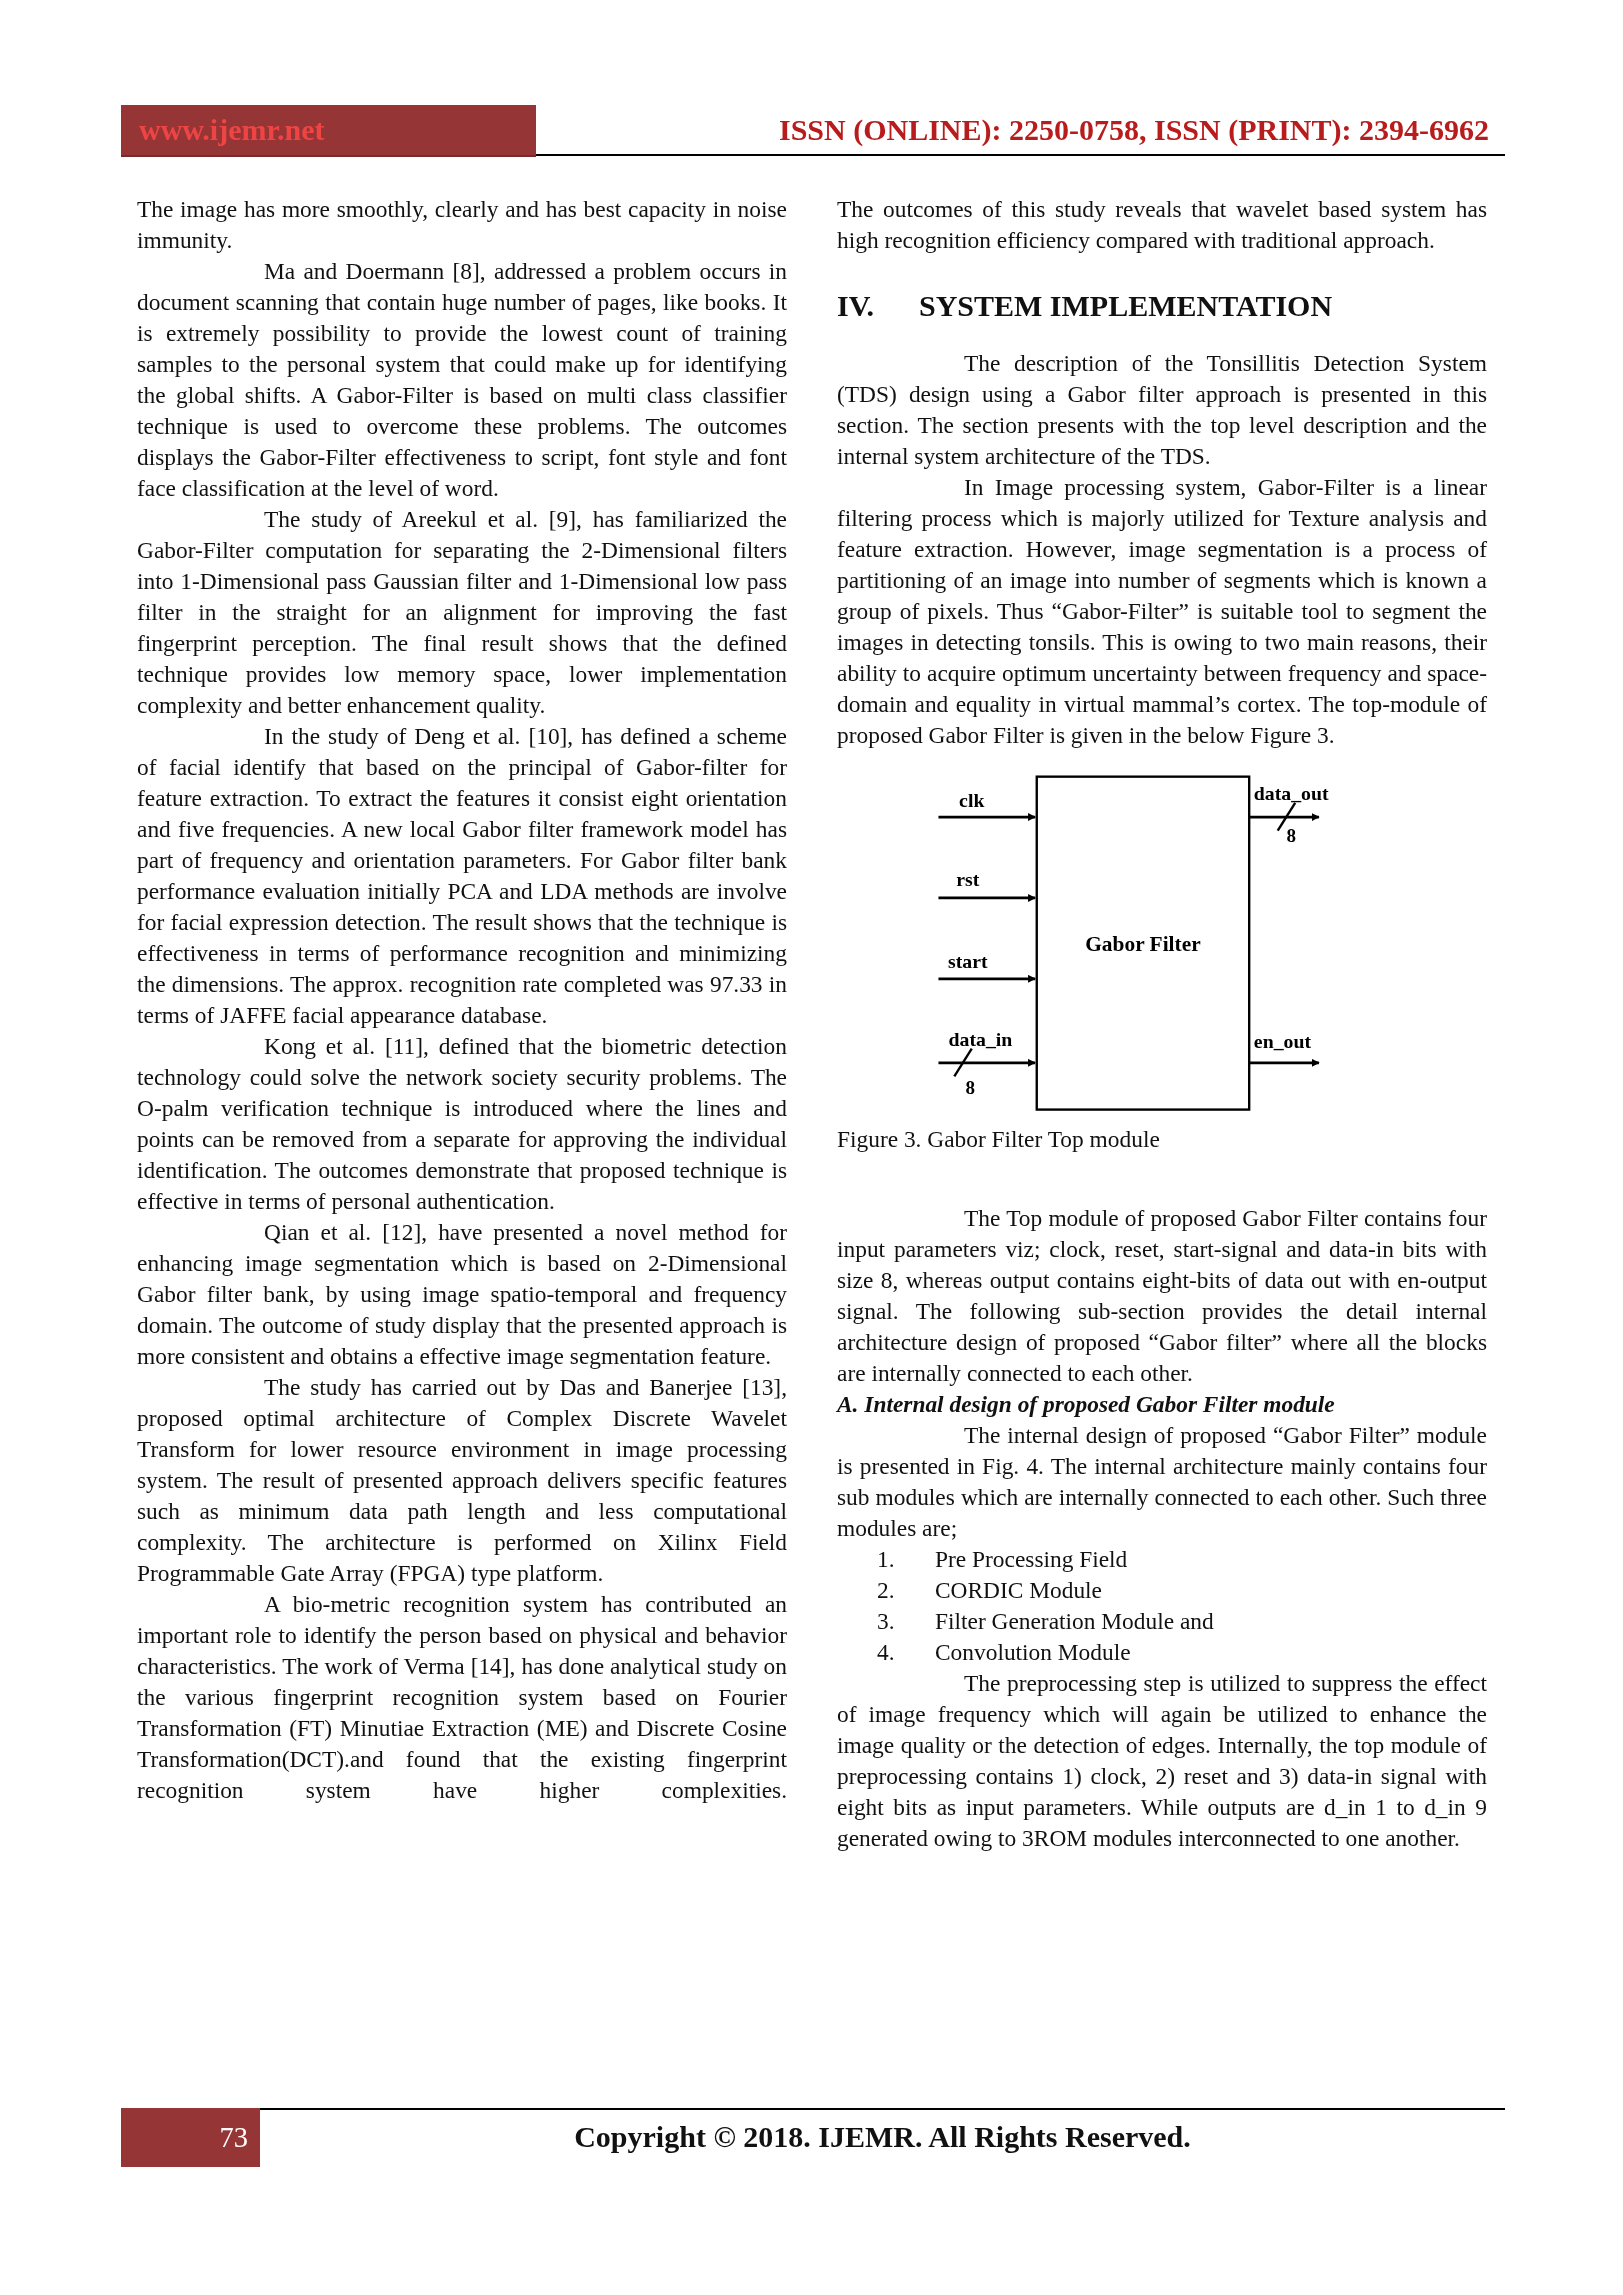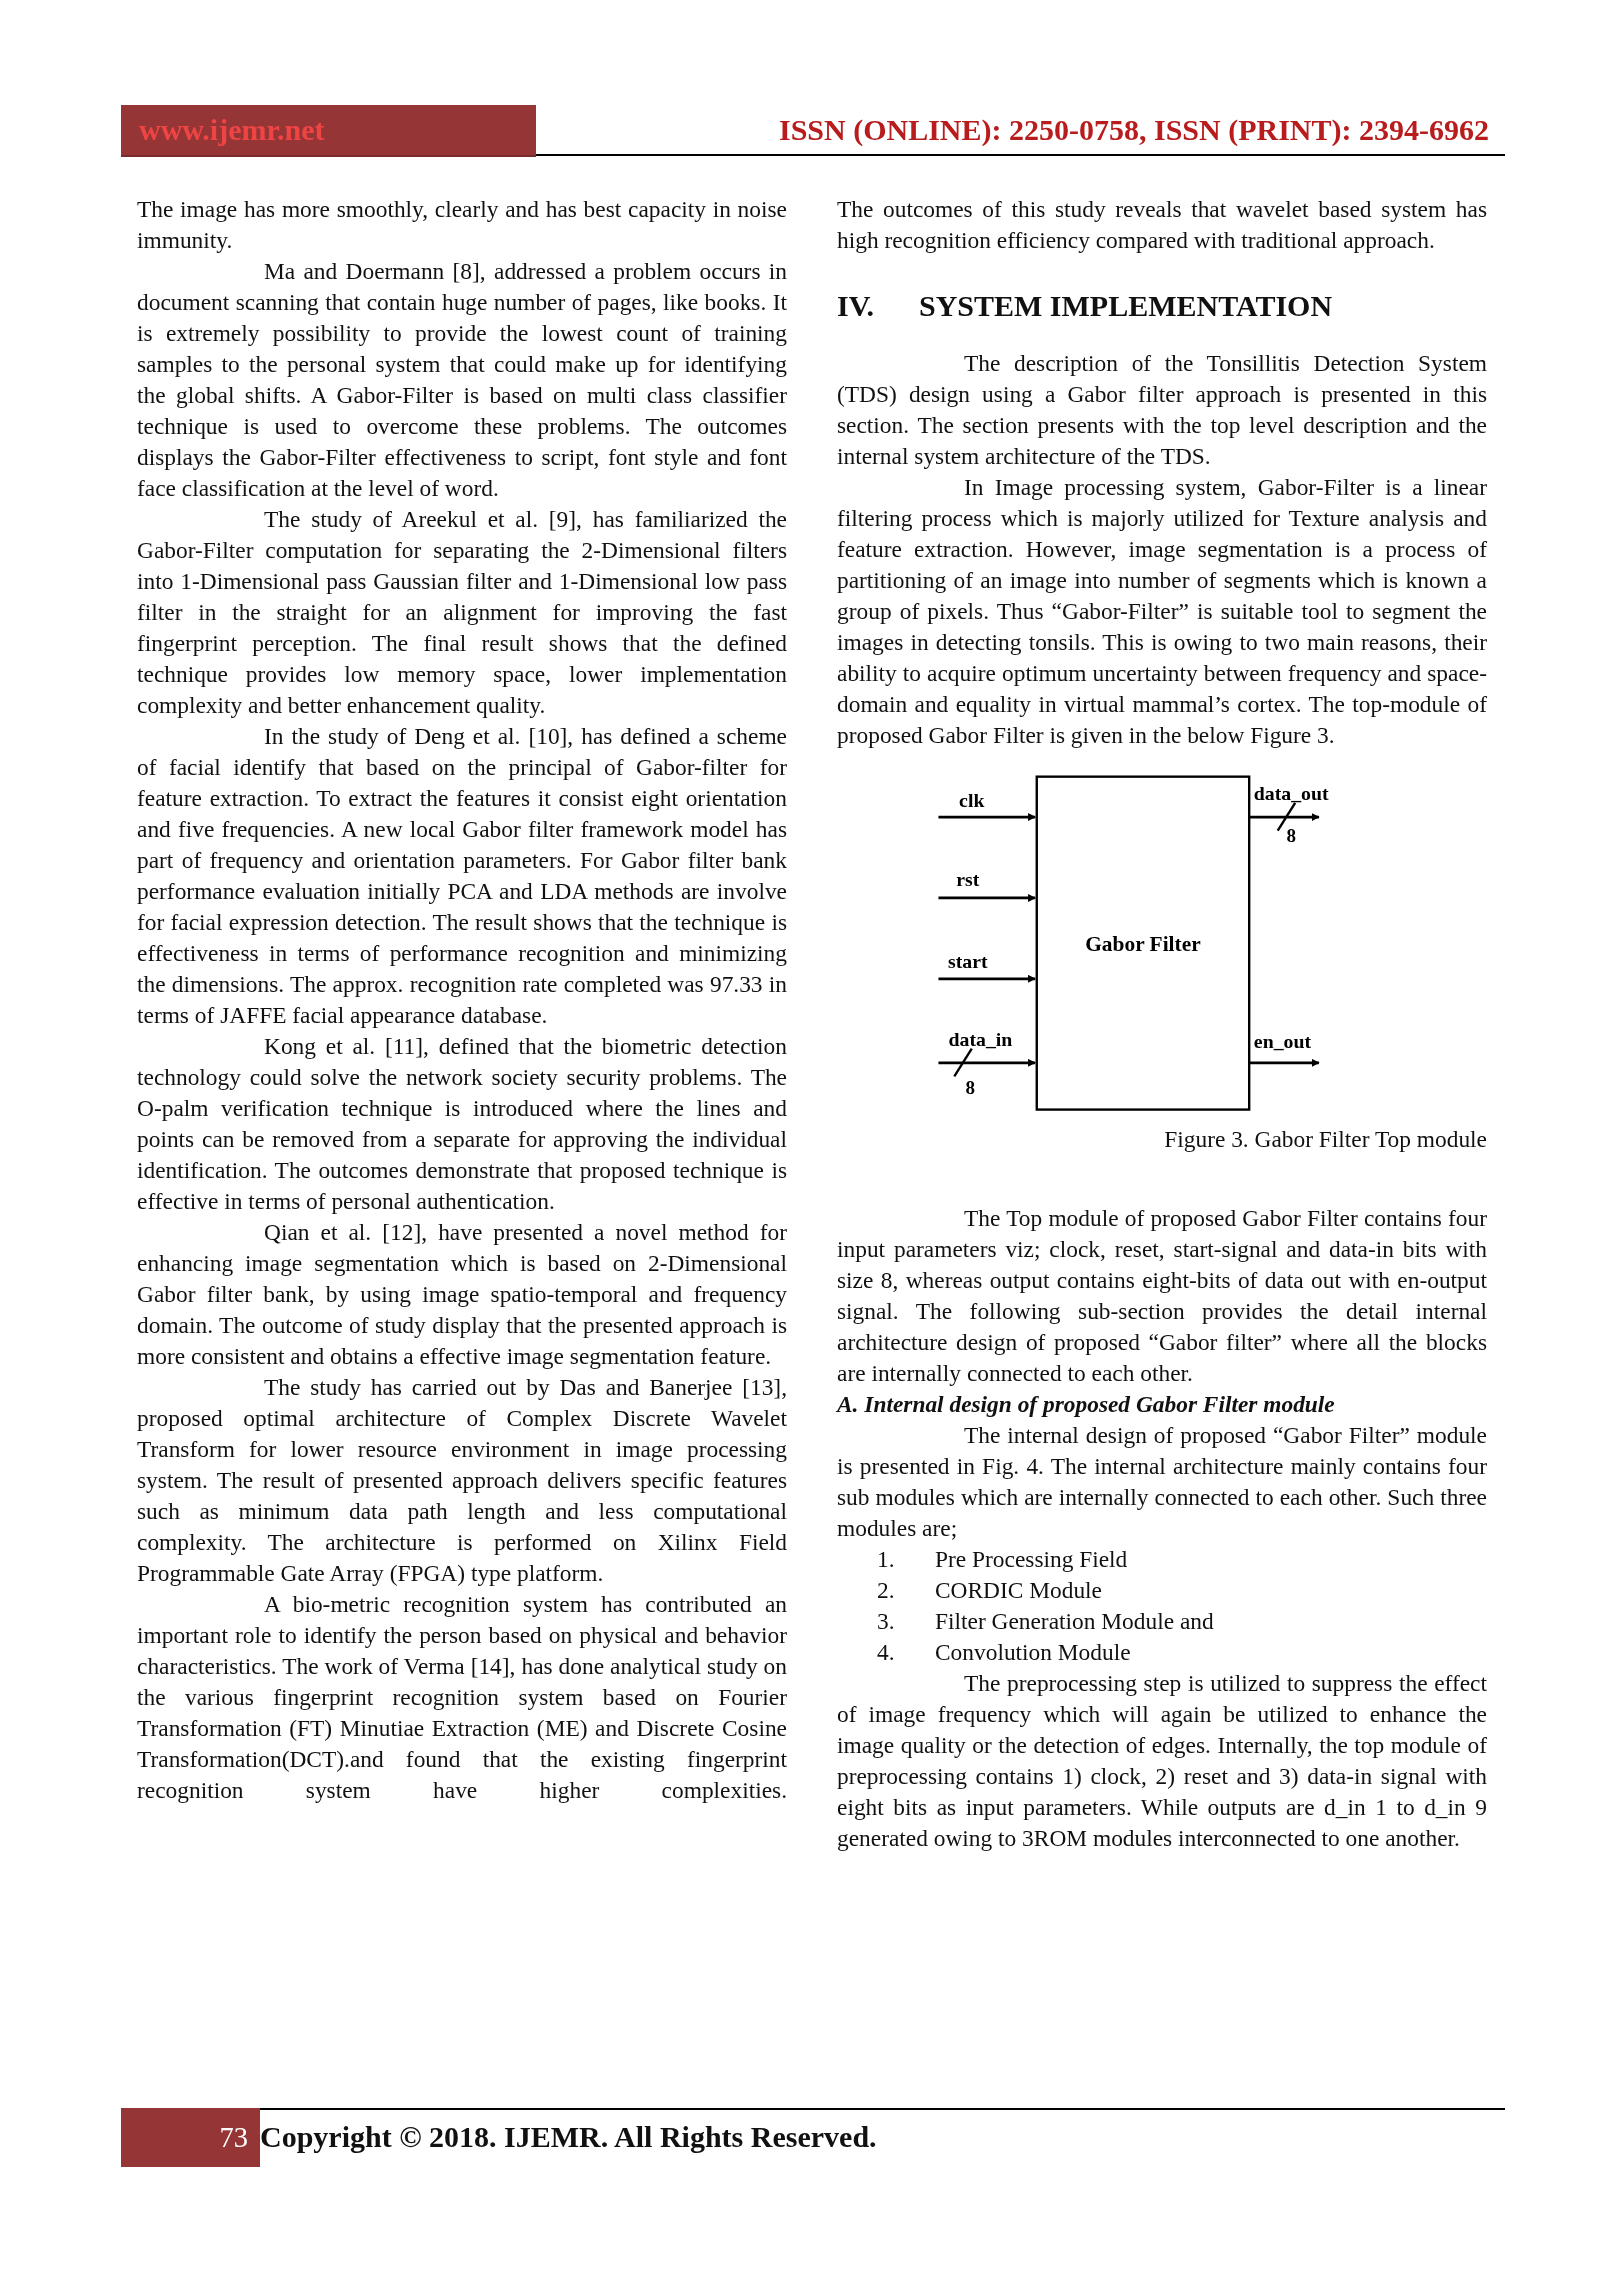--- a/index.html
+++ b/index.html
@@ -30,28 +30,28 @@
 
   .num-list { margin: 0; padding: 0; list-style: none; }
   .num-list li { display: flex; }
   .num-list .num { width: 98px; text-align: right; padding-right: 26px; box-sizing: border-box;
                    padding-left: 0; }
   .num-list .num span { display: inline-block; width: 32px; text-align: left; margin-left: 40px; }
 
   
   .figure { position: relative; width: 650px; height: 412px; margin: 8px 0 0 0; }
   .figure svg { position: absolute; left: 0; top: 0; }
-  .fig-caption { text-align: right; font-size: 23.4px; margin-top: 0; }
+  .fig-caption { text-align: left; font-size: 23.4px; margin-top: 0; }
 
   
   .ftr-rule { position: absolute; left: 163px; top: 2108px; width: 1342px; height: 1.6px; background: #000; }
   .ftr-band { position: absolute; left: 121px; top: 2108px; width: 139px; height: 59px; background: #963536; }
   .ftr-page { position: absolute; left: 121px; top: 2108px; width: 127px; height: 75px; color: #fff;
               font-size: 28.5px; text-align: right; line-height: 59px; }
-  .ftr-copy { position: absolute; left: 260px; width: 1245px; top: 2119px; 
+  .ftr-copy { position: absolute; left: 260px; width: 1245px; top: 2119px; text-align: center;
               font-size: 30px; font-weight: bold; line-height: 36px; }
 </style>
 </head>
 <body>
 
 <div class="hdr-band"></div>
 <div class="hdr-url">www.ijemr.net</div>
 <div class="hdr-issn">ISSN (ONLINE): 2250-0758, ISSN (PRINT): 2394-6962</div>
 <div class="hdr-rule"></div>
 <div class="hdr-rule-left"></div>

